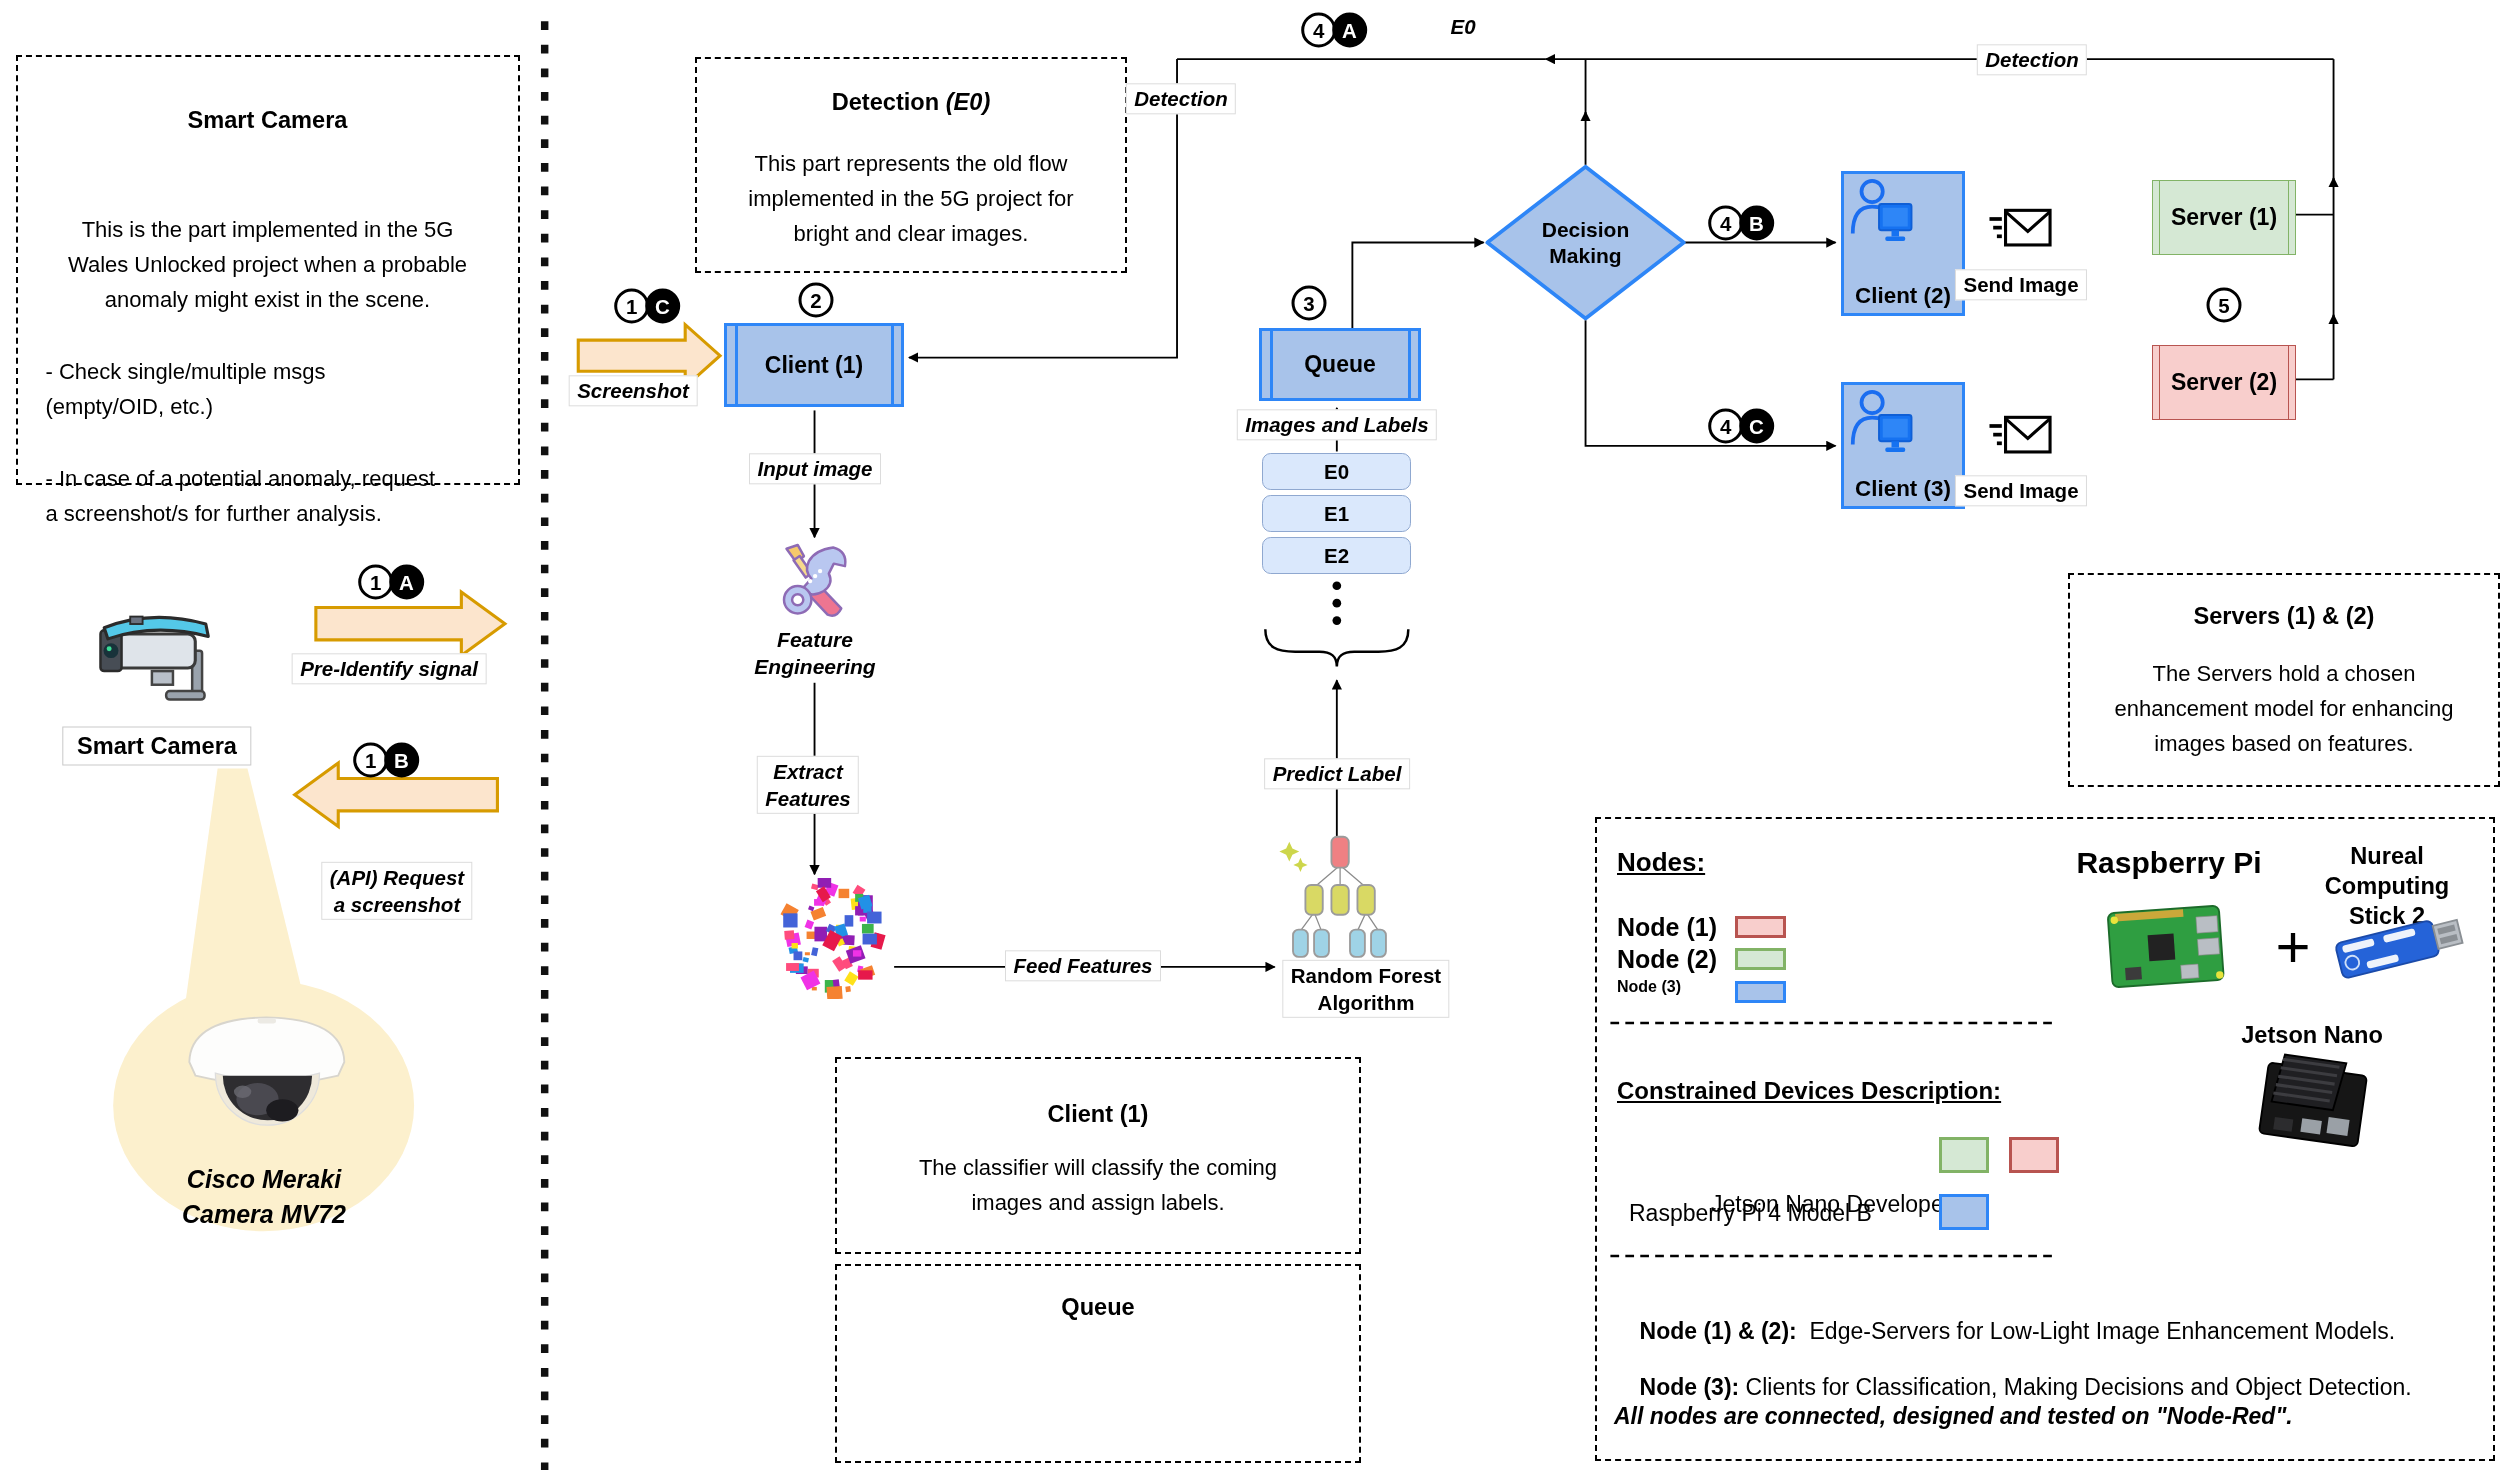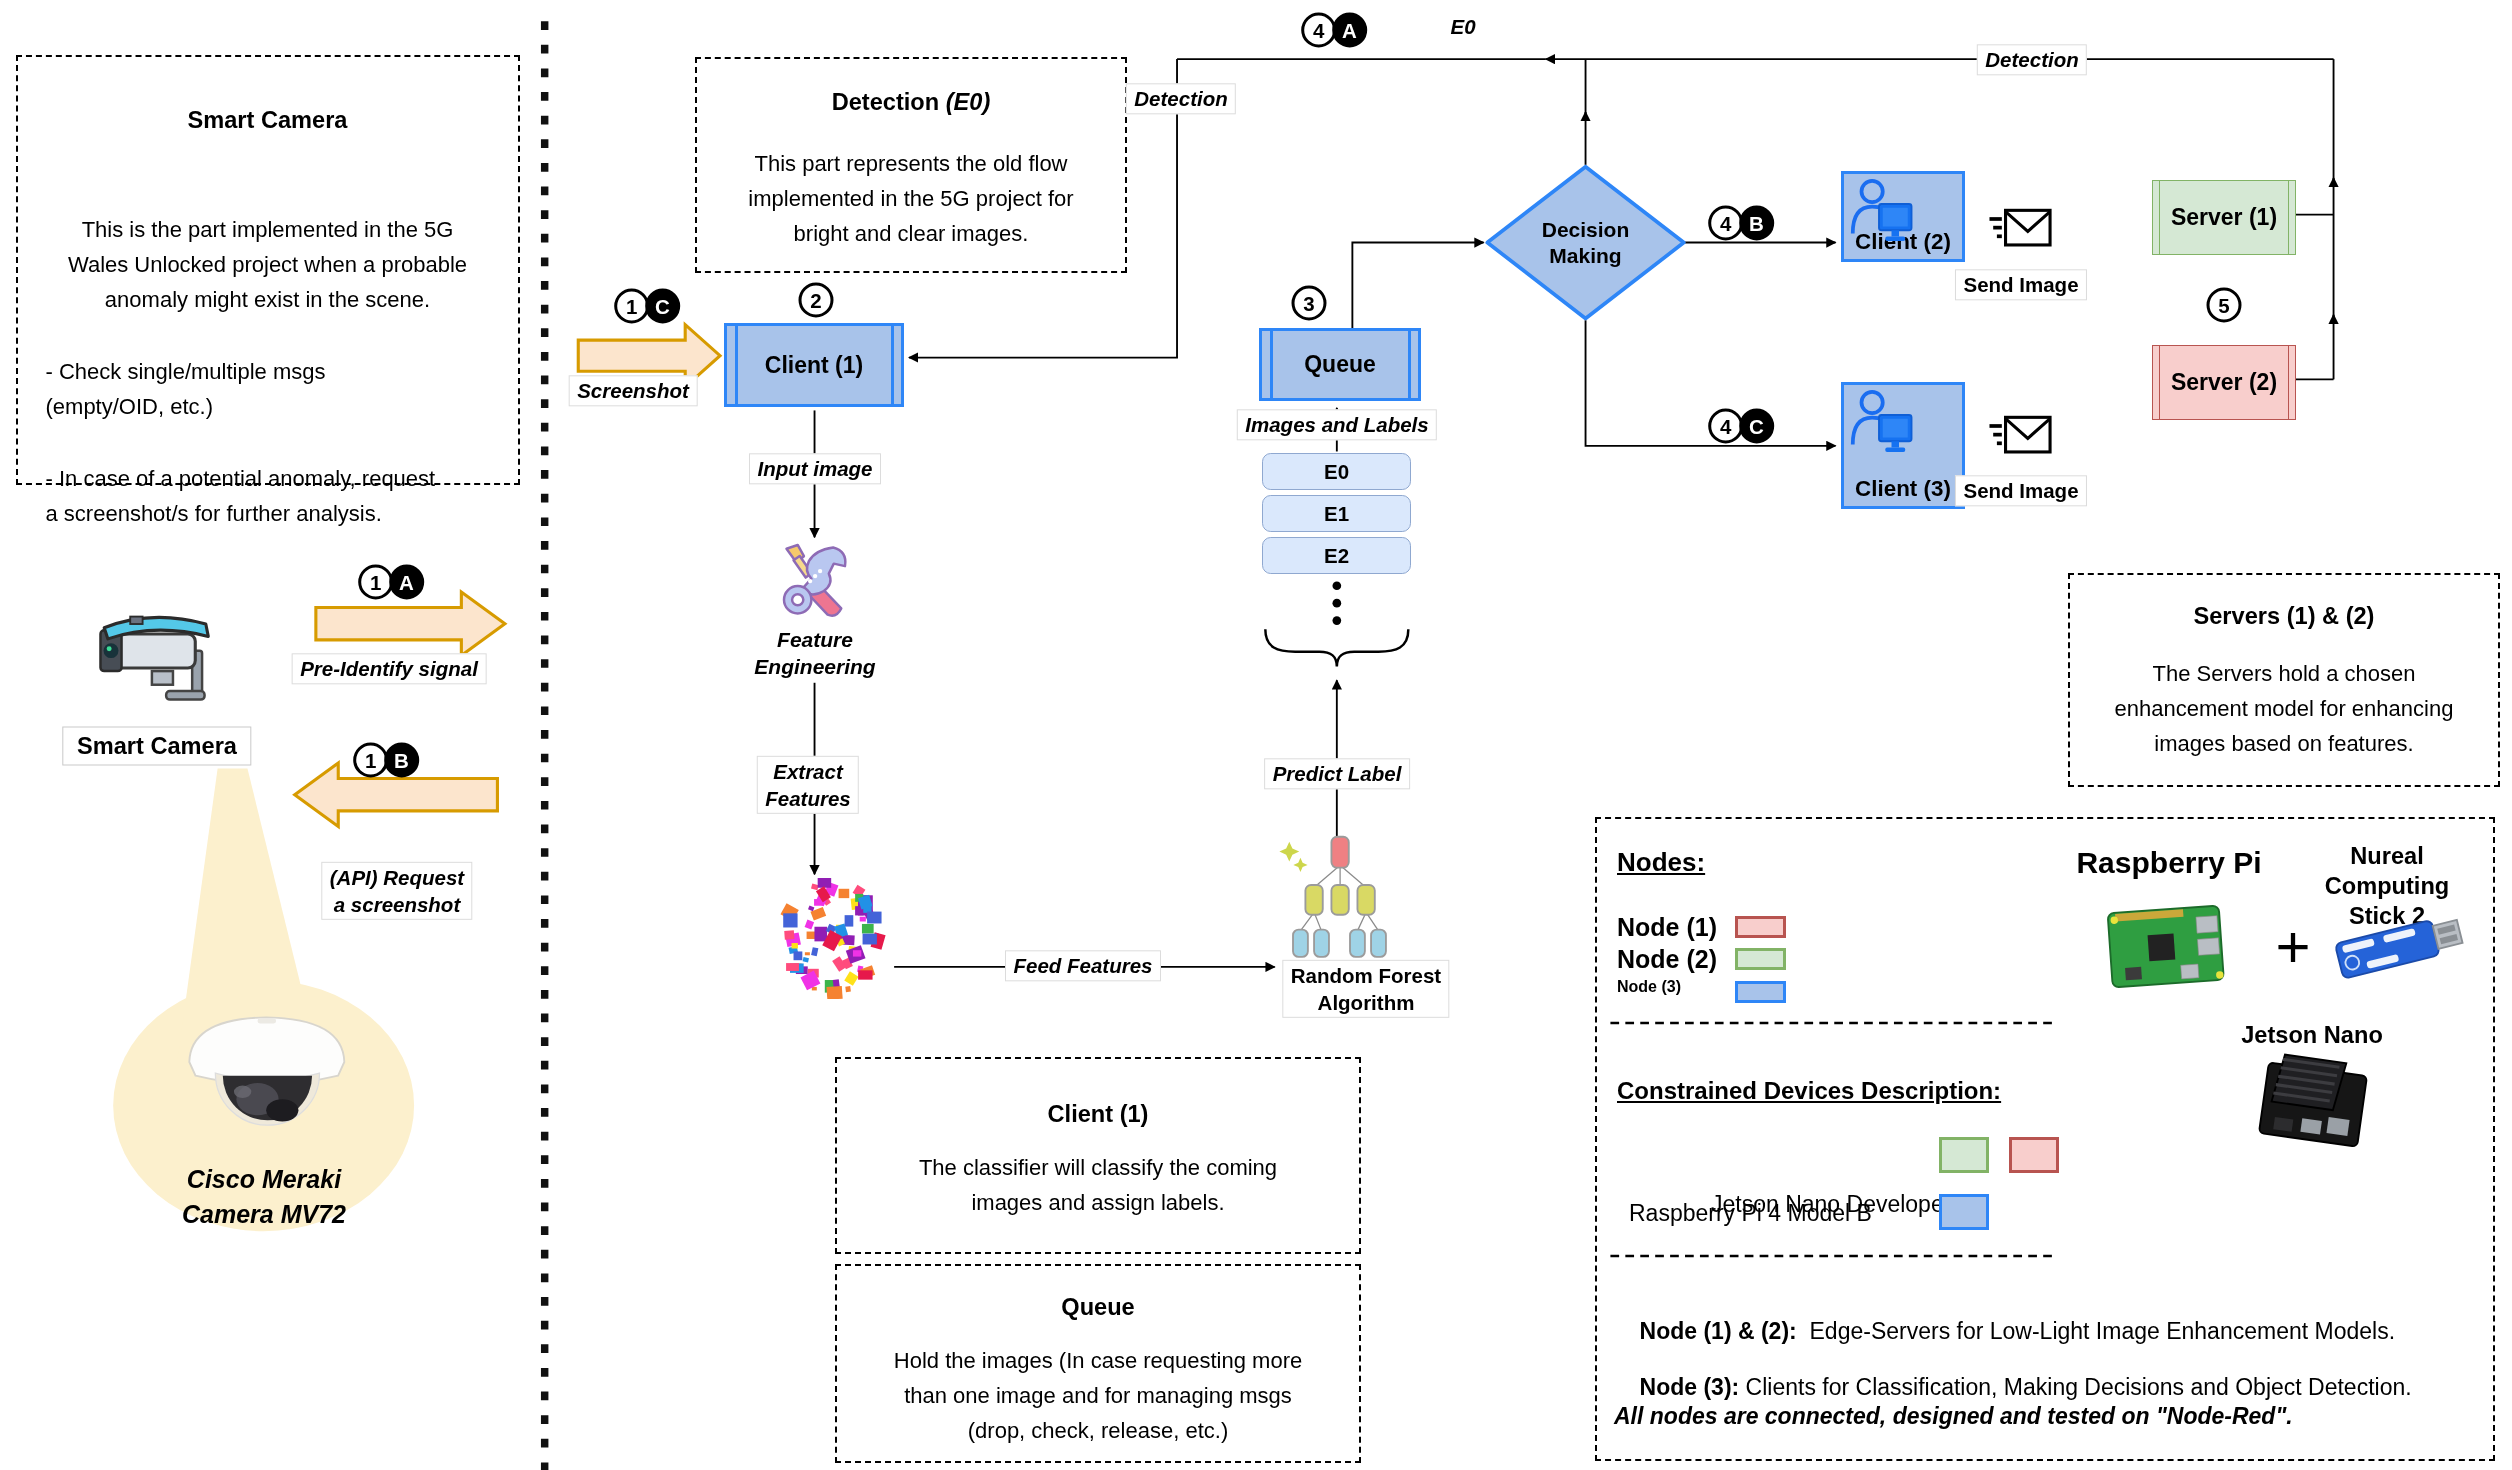--- a/index.html
+++ b/index.html
@@ -350,21 +350,21 @@
     <span class="badge filled">B</span>
   </div>
   <div class="elabel noborder" style="left:1856px;top:220px;">E1</div>
 
   <div class="bpair" style="left:1741px;top:426px;">
     <span class="badge outline">4</span>
     <span class="badge filled">C</span>
   </div>
   <div class="elabel noborder" style="left:1856px;top:429px;">E2</div>
 
-  <div class="card" style="left:1841px;top:171px;width:124px;height:91px;">
+  <div class="card" style="left:1841px;top:171px;width:124px;height:145px;">
     <svg width="75" height="75" viewBox="0 0 120 120" style="margin-bottom:1.2px;">
       <circle cx="45" cy="28" r="17" fill="none" stroke="#1a6df0" stroke-width="6"></circle>
       <path d="M14,95 Q14,52 45,52 Q66,52 72,66" fill="none" stroke="#1a6df0" stroke-width="6"></path>
       <rect x="56" y="48" width="52" height="42" rx="4" fill="#1672f1" stroke="#0f5fd6" stroke-width="3"></rect>
       <rect x="62" y="54" width="40" height="30" fill="#2e86f7"></rect>
       <rect x="76" y="90" width="12" height="10" fill="#1672f1"></rect>
       <rect x="66" y="100" width="32" height="7" rx="3" fill="#1672f1"></rect>
     </svg>
     <span class="cap">Client (2)</span>
   </div>
@@ -418,23 +418,20 @@
 images based on features.</div>
   </div>
 
   <div class="dashed-box" style="left:835px;top:1057px;width:526px;height:197px;">
     <div class="t" style="margin-top:42px;">Client (1)</div>
     <div class="b pre" style="margin-top:22.4px;">The classifier will classify the coming
 images and assign labels.</div>
   </div>
   <div class="dashed-box" style="left:835px;top:1264px;width:526px;height:199px;">
     <div class="t" style="margin-top:28px;">Queue</div>
-    <div class="b pre" style="margin-top:22.4px;">Hold the images (In case requesting more
-than one image and for managing msgs
-(drop, check, release, etc.)</div>
   </div>
 
   <div class="dashed-box" style="left:1595px;top:817px;width:900px;height:644px;text-align:left;"></div>
 
   <div class="abs h-underline" style="left:1617px;top:847px;font-size:26px;">Nodes:</div>
 
   <div class="abs" style="left:1617px;top:913px;font-size:25px;font-weight:bold;">Node (1)</div>
   <div class="swatch sw-red" style="left:1735px;top:916px;width:51px;height:22.4px;"></div>
   <div class="abs" style="left:1617px;top:945px;font-size:25px;font-weight:bold;">Node (2)</div>
   <div class="swatch sw-green" style="left:1735px;top:948px;width:51px;height:22.4px;"></div>

